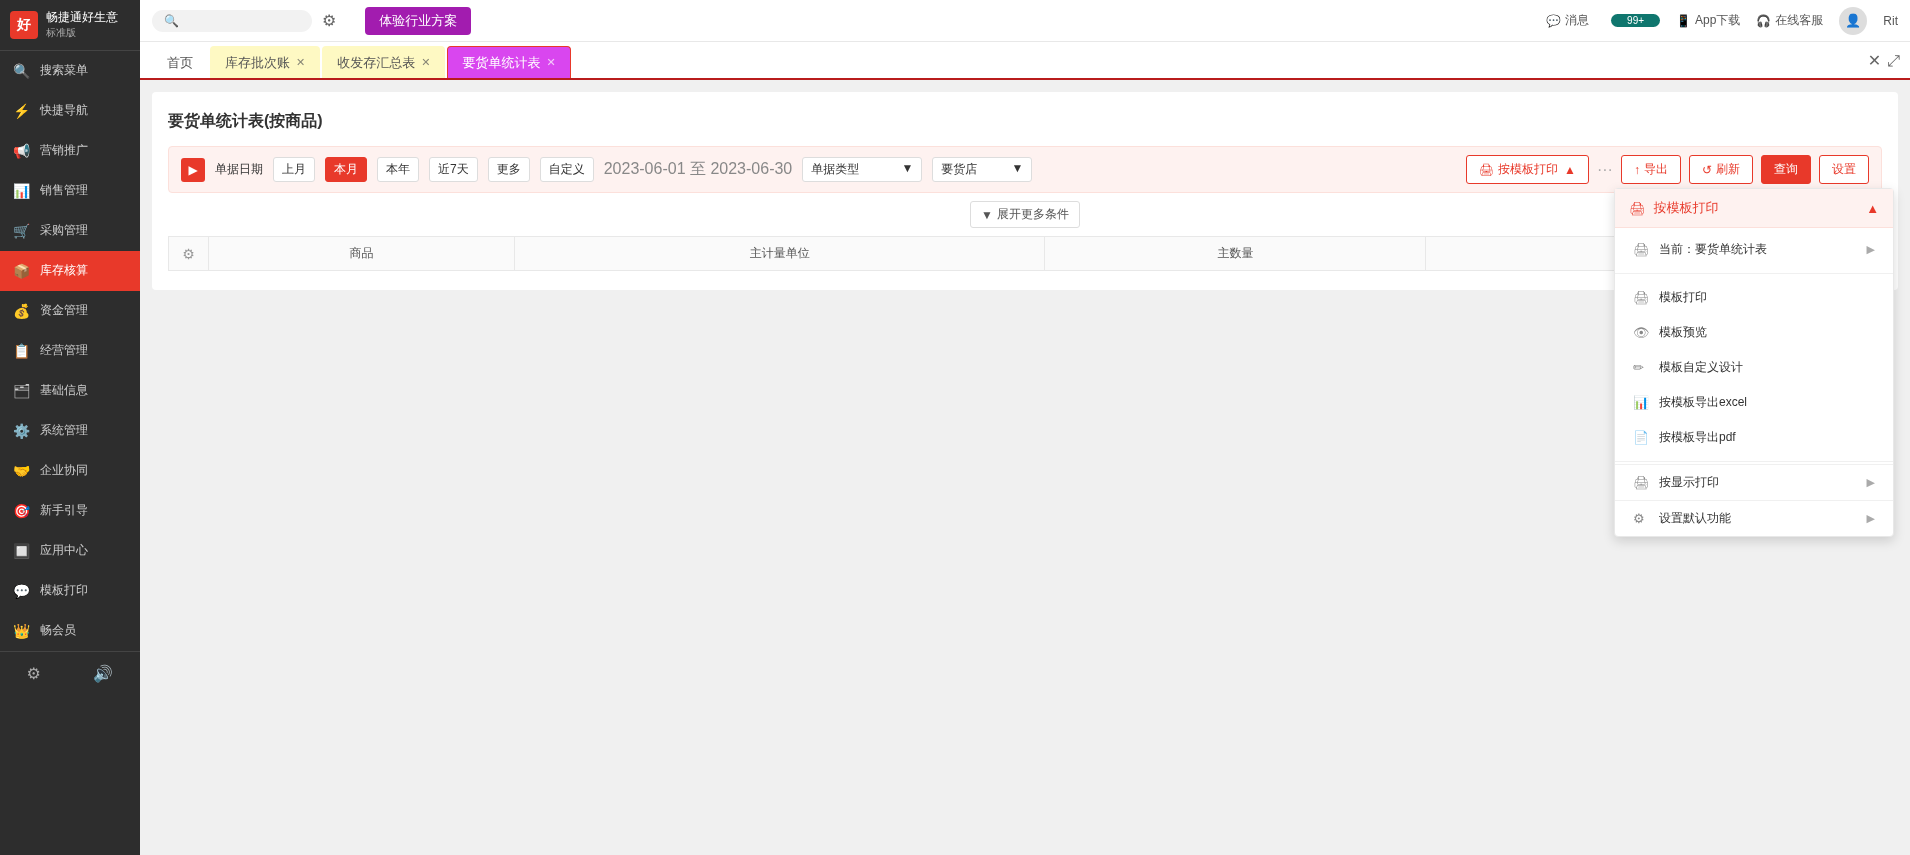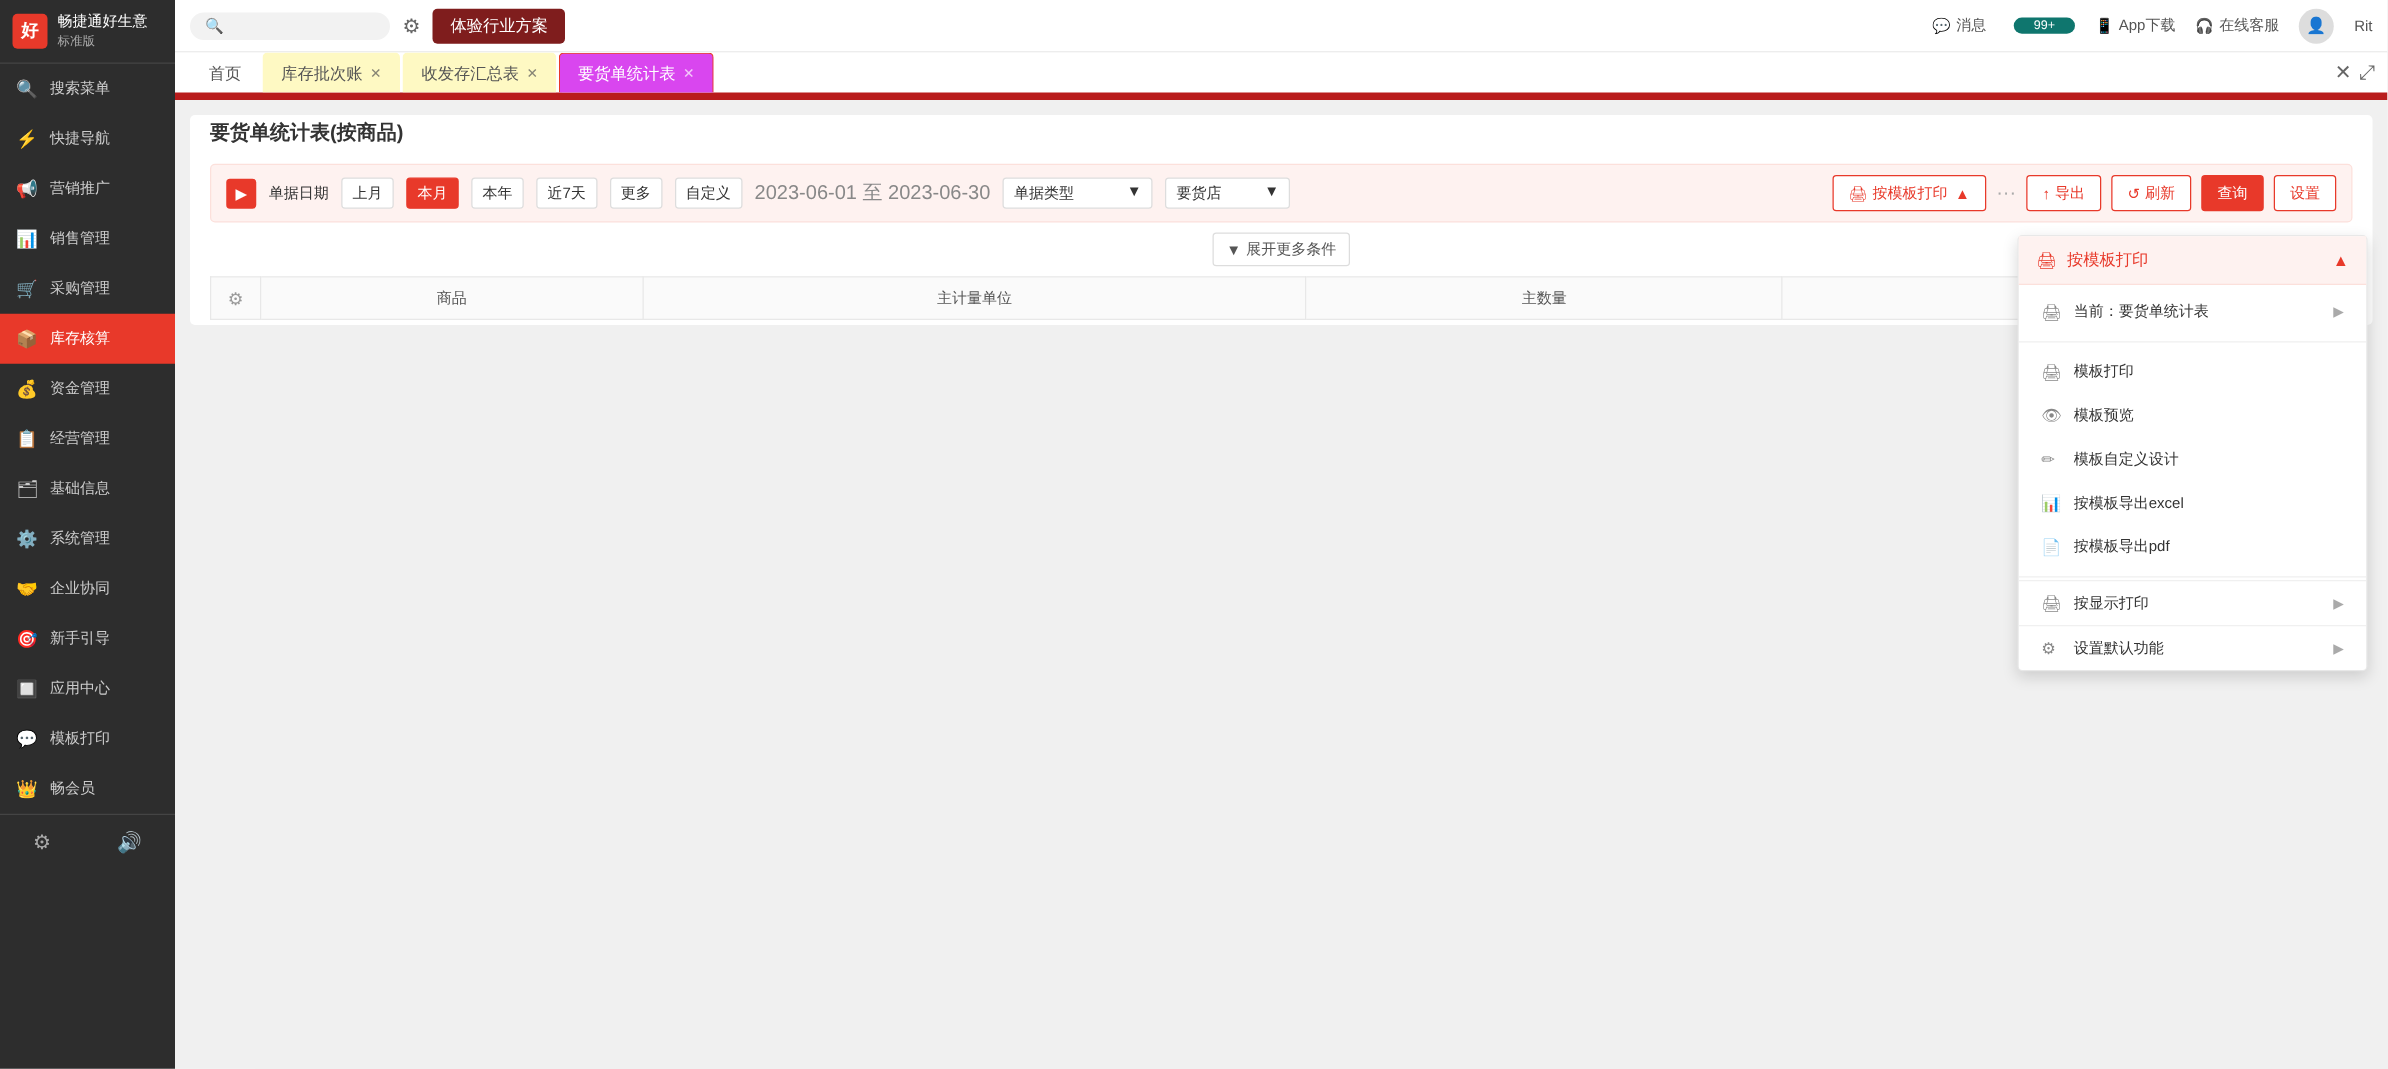--- a/index.html
+++ b/index.html
@@ -90,27 +90,28 @@
       min-width: 160px;
       color: #999;
       font-size: 12px;
     }
     .topbar-gear {
       color: #666;
       font-size: 16px;
       cursor: pointer;
     }
     .topbar-trial-btn {
-      background: #7f1d1d;
+      background: #a21caf;
       color: #fff;
       border: none;
       border-radius: 4px;
       padding: 5px 14px;
       font-size: 13px;
       cursor: pointer;
+      margin-left: 19px;
     }
     .topbar-spacer { flex: 1; }
     .topbar-right {
       display: flex; align-items: center; gap: 16px;
     }
     .topbar-right-item {
       display: flex; align-items: center; gap: 4px;
       color: #555; font-size: 12px; cursor: pointer;
     }
     .topbar-right-item .badge {
@@ -126,21 +127,21 @@
       border-radius: 50%;
       background: #ddd;
       display: flex; align-items: center; justify-content: center;
       cursor: pointer;
     }
     .topbar-username { font-size: 12px; color: #555; cursor: pointer; }
 
     
     .tabs-bar {
       background: #fff;
-      border-bottom: 6px solid #b91c1c;
+      border-bottom: 2px solid #b91c1c;
       height: 38px;
       display: flex;
       align-items: flex-end;
       padding: 0 12px;
       gap: 2px;
       flex-shrink: 0;
       position: relative;
     }
     .tab {
       padding: 8px 14px;
@@ -176,21 +177,21 @@
       overflow: auto;
       background: #f0f0f0;
       padding: 12px;
       position: relative;
     }
 
     
     .page-card {
       background: #fff;
       border-radius: 4px;
-      padding: 4px 16px;
+      padding: 19px 16px;
       position: relative;
     }
 
     .page-title {
       font-size: 16px;
       font-weight: bold;
       color: #333;
       margin-bottom: 14px;
     }
 

